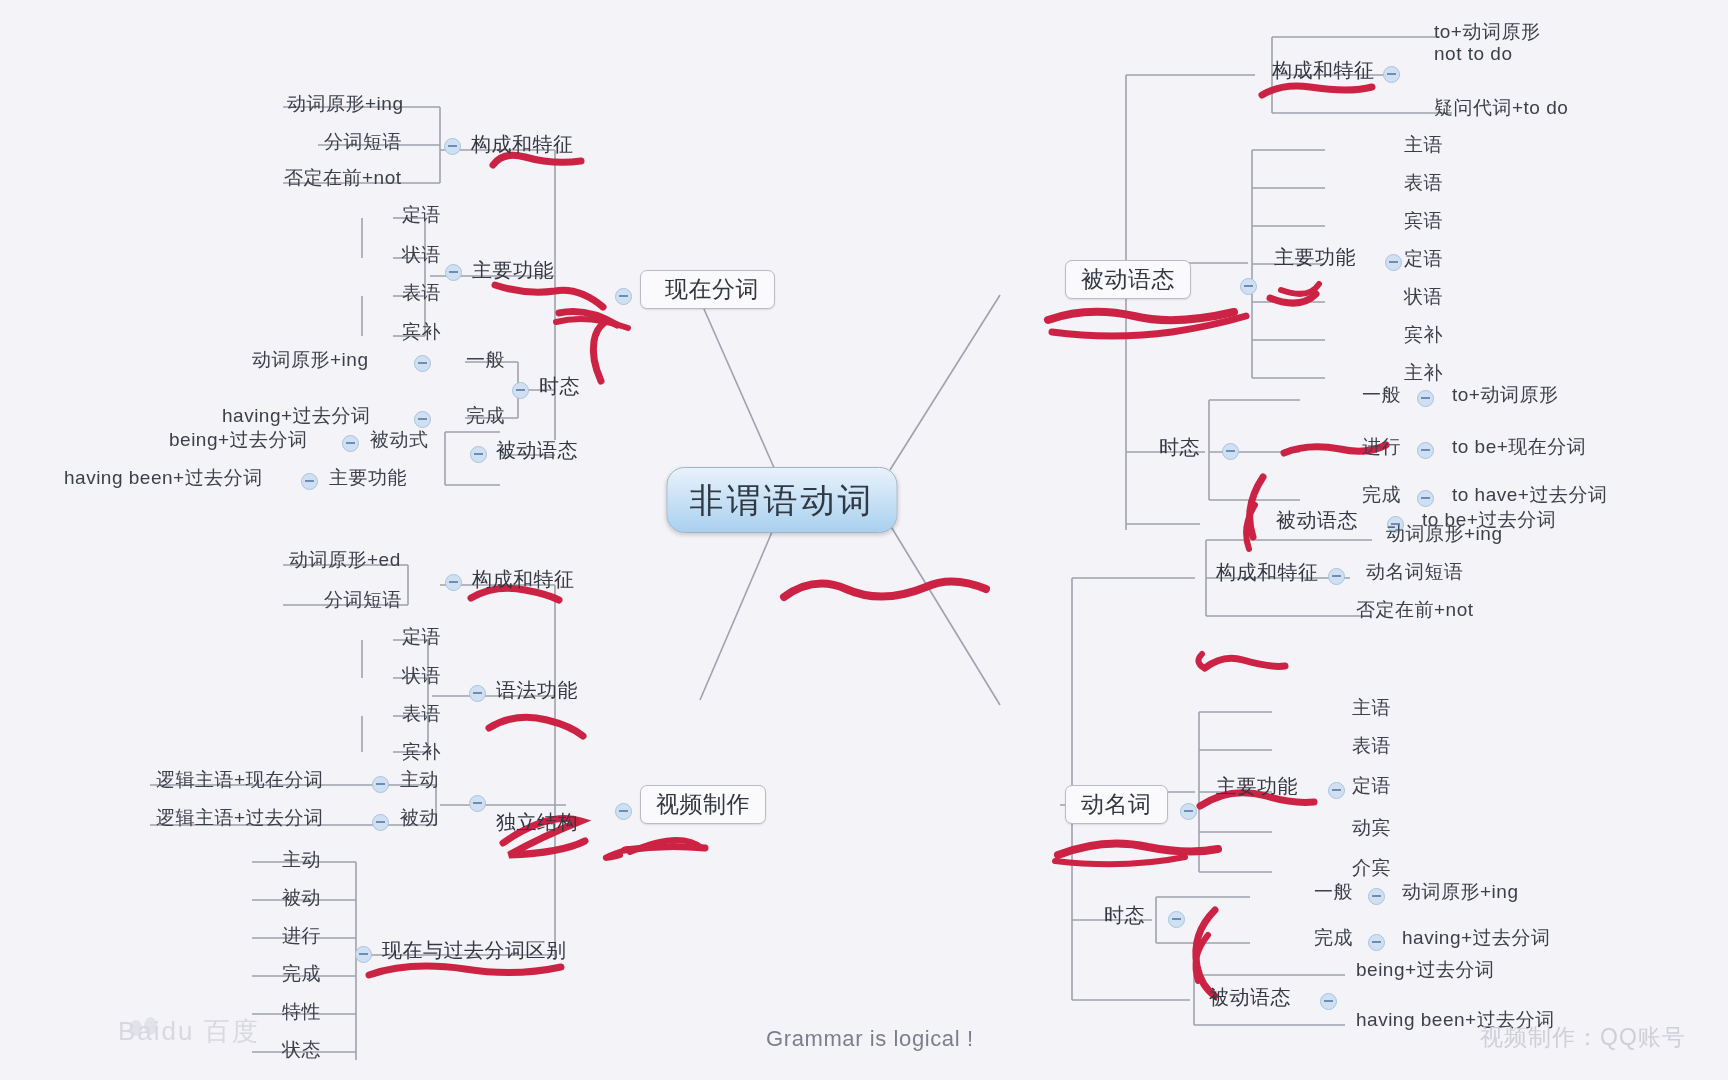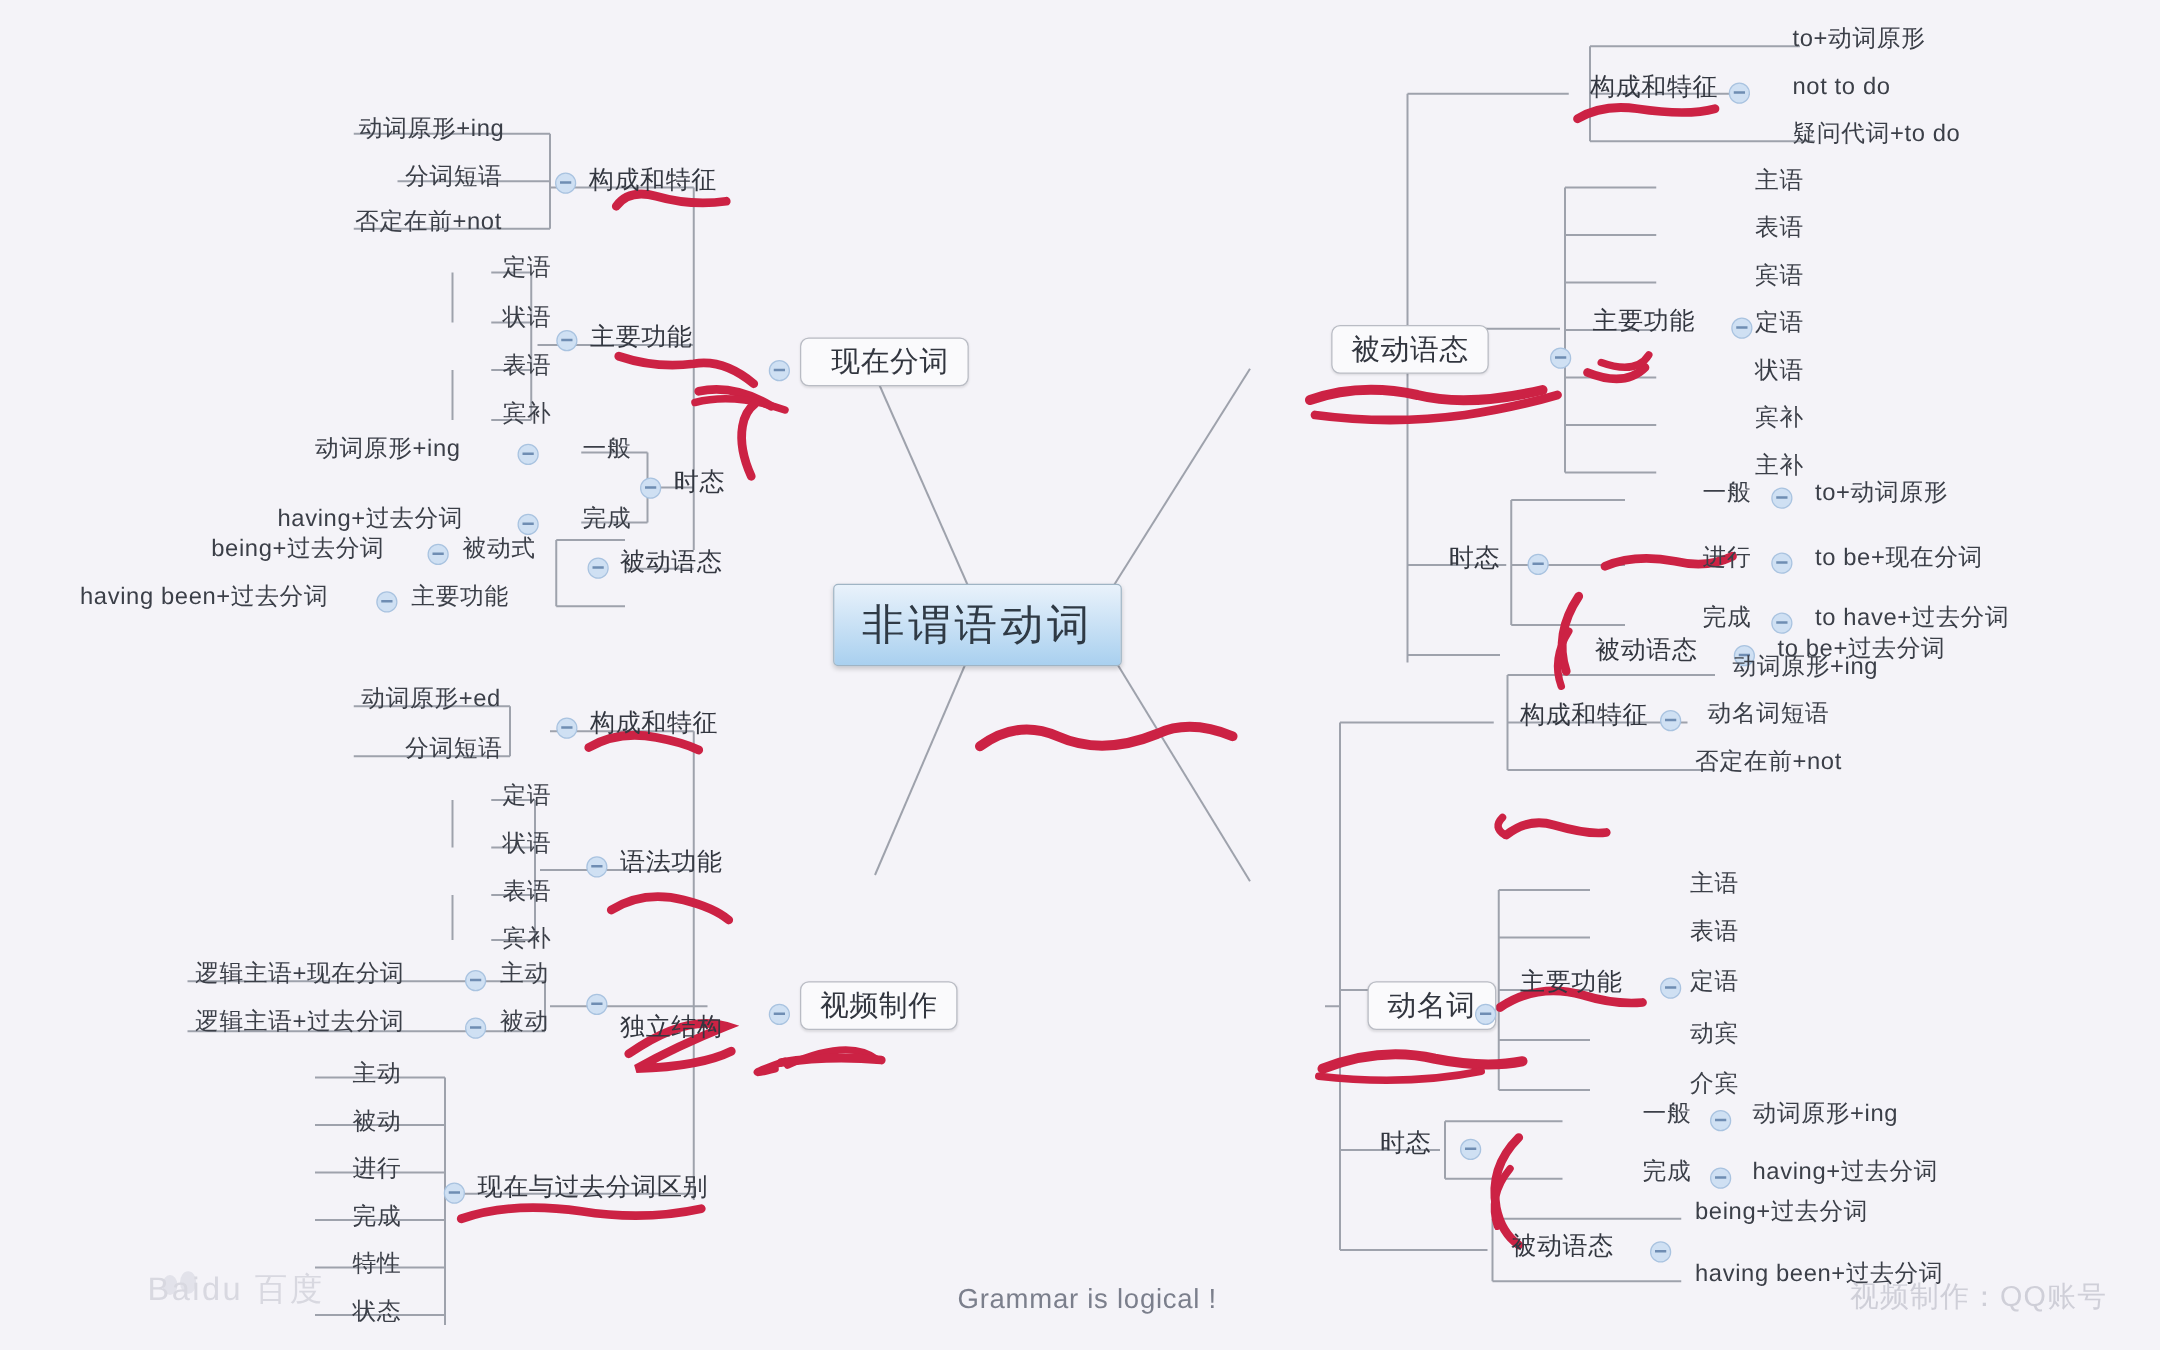--- a/index.html
+++ b/index.html
@@ -31,21 +31,21 @@
     border:1px solid #b9bcc4;
     border-radius:7px;
     padding:7px 15px;
     box-shadow:0 1px 2px rgba(0,0,0,.10);
   }
   .chip.center{
     font-size:34px;
     color:#2f3a45;
     background:linear-gradient(#e9f2fb,#a9d0ef);
     border:1px solid #9fb4c4;
-    border-radius:4px;
+    border-radius:18px;
     padding:15px 22px;
     box-shadow:0 2px 4px rgba(0,0,0,.18);
     letter-spacing:3px;
     font-weight:500;
   }
   .chip.tagline{
     font-size:22px;color:#7b7f8c;letter-spacing:.6px;
   }
   
   .toggle{
@@ -227,21 +227,21 @@
       <path d="M1215,910 q-24,24 -18,56 q4,20 18,30" stroke-width="7"></path>
       <path d="M1208,935 q-18,22 -10,46" stroke-width="6"></path>
     </g>
   </svg>
 
   <div class="chip center" style="left:782px;top:500px;transform:translate(-50%,-50%);">非谓语动词</div>
 
   <div class="chip branch" style="left:640px;top:270px;padding-left:24px;">现在分词</div>
   <div class="chip branch" style="left:1065px;top:260px;">被动语态</div>
   <div class="chip branch" style="left:640px;top:785px;">视频制作</div>
-  <div class="chip branch" style="left:1065px;top:785px;margin-left:29px;">动名词</div>
+  <div class="chip branch" style="left:1065px;top:785px;">动名词</div>
 
   <div class="toggle" style="left:615px;top:288px;"></div>
   <div class="toggle" style="left:1240px;top:278px;"></div>
   <div class="toggle" style="left:615px;top:803px;"></div>
   <div class="toggle" style="left:1180px;top:803px;"></div>
 
   <div class="chip lvl2" style="left:467px;top:132px;">构成和特征</div>
   <div class="toggle" style="left:444px;top:138px;"></div>
   <div class="chip" style="left:283px;top:92px;">动词原形+ing</div>
   <div class="chip" style="left:320px;top:130px;">分词短语</div>
@@ -268,21 +268,21 @@
   <div class="chip" style="left:366px;top:428px;">被动式</div>
   <div class="toggle" style="left:342px;top:435px;"></div>
   <div class="chip" style="left:165px;top:428px;">being+过去分词</div>
   <div class="chip" style="left:325px;top:466px;">主要功能</div>
   <div class="toggle" style="left:301px;top:473px;"></div>
   <div class="chip" style="left:60px;top:466px;">having been+过去分词</div>
 
   <div class="chip lvl2" style="left:1268px;top:58px;">构成和特征</div>
   <div class="toggle" style="left:1383px;top:66px;"></div>
   <div class="chip" style="left:1430px;top:20px;">to+动词原形</div>
-  <div class="chip" style="left:1430px;top:58px;text-align:center;">not to do</div>
+  <div class="chip" style="left:1430px;top:42px;text-align:center;">not to do</div>
   <div class="chip" style="left:1430px;top:96px;">疑问代词+to do</div>
 
   <div class="chip lvl2" style="left:1270px;top:245px;">主要功能</div>
   <div class="toggle" style="left:1385px;top:254px;"></div>
   <div class="chip" style="left:1400px;top:133px;">主语</div>
   <div class="chip" style="left:1400px;top:171px;">表语</div>
   <div class="chip" style="left:1400px;top:209px;">宾语</div>
   <div class="chip" style="left:1400px;top:247px;">定语</div>
   <div class="chip" style="left:1400px;top:285px;">状语</div>
   <div class="chip" style="left:1400px;top:323px;">宾补</div>

